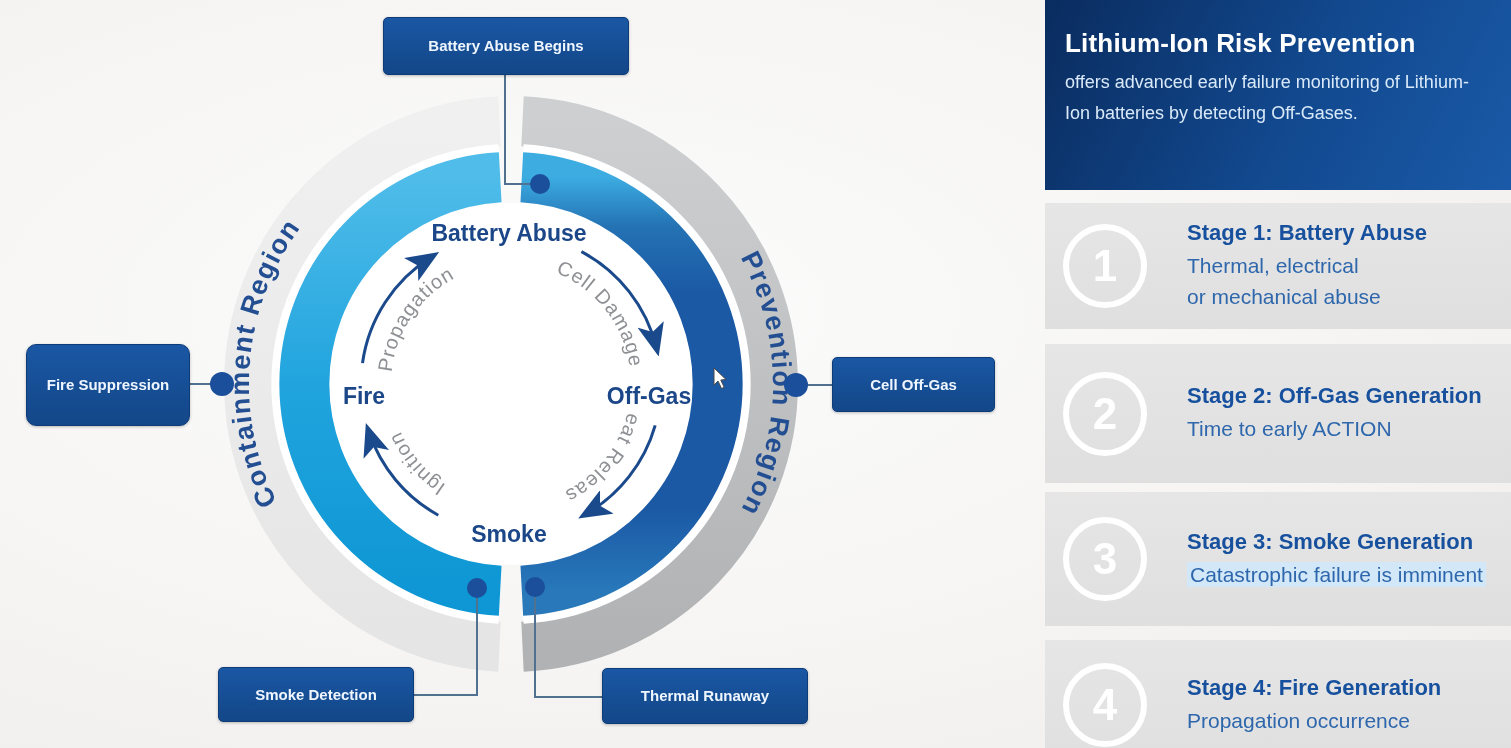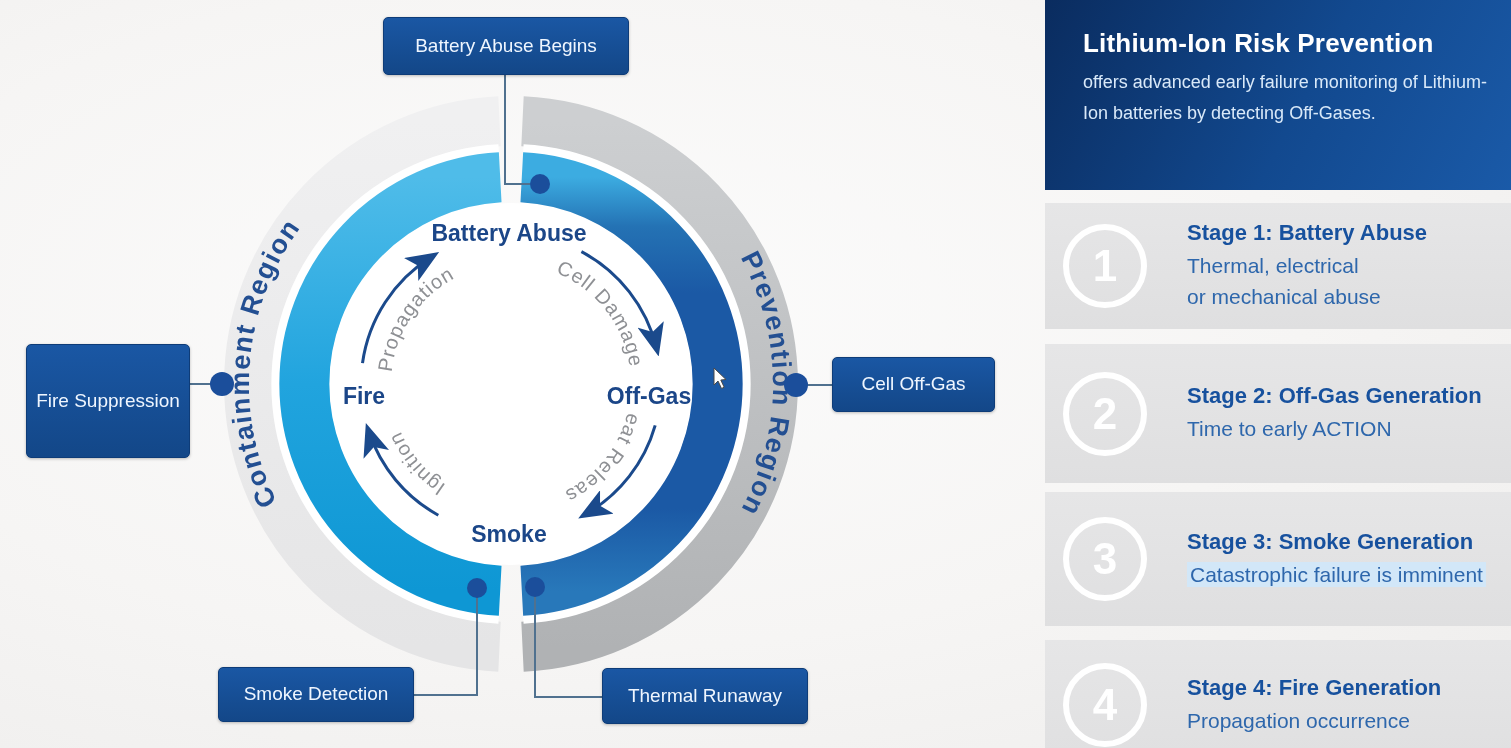--- a/index.html
+++ b/index.html
@@ -3,31 +3,31 @@
 <meta charset="utf-8">
 <style>
   html,body{margin:0;padding:0;}
   body{font-family:"Liberation Sans", sans-serif; overflow:hidden;}
   #stage{position:relative;width:1511px;height:748px;overflow:hidden;
     background:radial-gradient(ellipse at 38% 42%, #fcfcfc 0%, #f6f5f4 55%, #eeedec 100%);}
   
   #diagram-svg{position:absolute;left:0;top:0;}
   .callout{position:absolute;display:flex;align-items:center;justify-content:center;text-align:center;
     background:linear-gradient(180deg,#1a57a4,#134788);border:1px solid #0e3c78;border-radius:5px;
-    color:#eff6ff;font-size:19px;font-weight:400;line-height:1.3;box-shadow:0 1px 3px rgba(0,0,0,.25);}
+    color:#eff6ff;font-size:15px;font-weight:700;line-height:1.3;box-shadow:0 1px 3px rgba(0,0,0,.25);}
   #co-top{left:383px;top:17px;width:244px;height:56px;}
-  #co-left{left:26px;top:344px;width:150px;height:80px;padding:16px 6px;}
+  #co-left{left:26px;top:344px;width:150px;height:80px;padding:0 6px;border-radius:10px;}
   #co-right{left:832px;top:357px;width:161px;height:53px;}
   #co-bl{left:218px;top:667px;width:194px;height:53px;}
   #co-br{left:602px;top:668px;width:204px;height:54px;}
   
   #panel{position:absolute;left:1045px;top:0;width:466px;height:748px;}
   #panel-header{position:absolute;left:0;top:0;width:466px;height:190px;box-sizing:border-box;
     background:linear-gradient(118deg,#0a2c5f 0%,#12498f 55%,#1a5aa8 100%);
-    color:#fff;padding:28px 0 0 38px;}
+    color:#fff;padding:28px 0 0 20px;}
   #panel-header h1{margin:0 0 8px 0;font-size:26px;font-weight:700;letter-spacing:.2px;}
   #panel-header p{margin:0;font-size:18px;line-height:31px;color:#d9e9f9;width:414px;}
   .card{position:absolute;left:0;width:466px;background:linear-gradient(180deg,#e6e6e7,#dfdfe0);
     display:flex;align-items:center;box-sizing:border-box;padding-left:18px;}
   #card-1{top:203px;height:126px;}
   #card-2{top:344px;height:139px;}
   #card-3{top:492px;height:134px;}
   #card-4{top:640px;height:130px;}
   .num-circle{flex:0 0 auto;width:72px;height:72px;border:6px solid #ffffff;border-radius:50%;
     display:flex;align-items:center;justify-content:center;color:#ffffff;font-size:44px;font-weight:700;}

